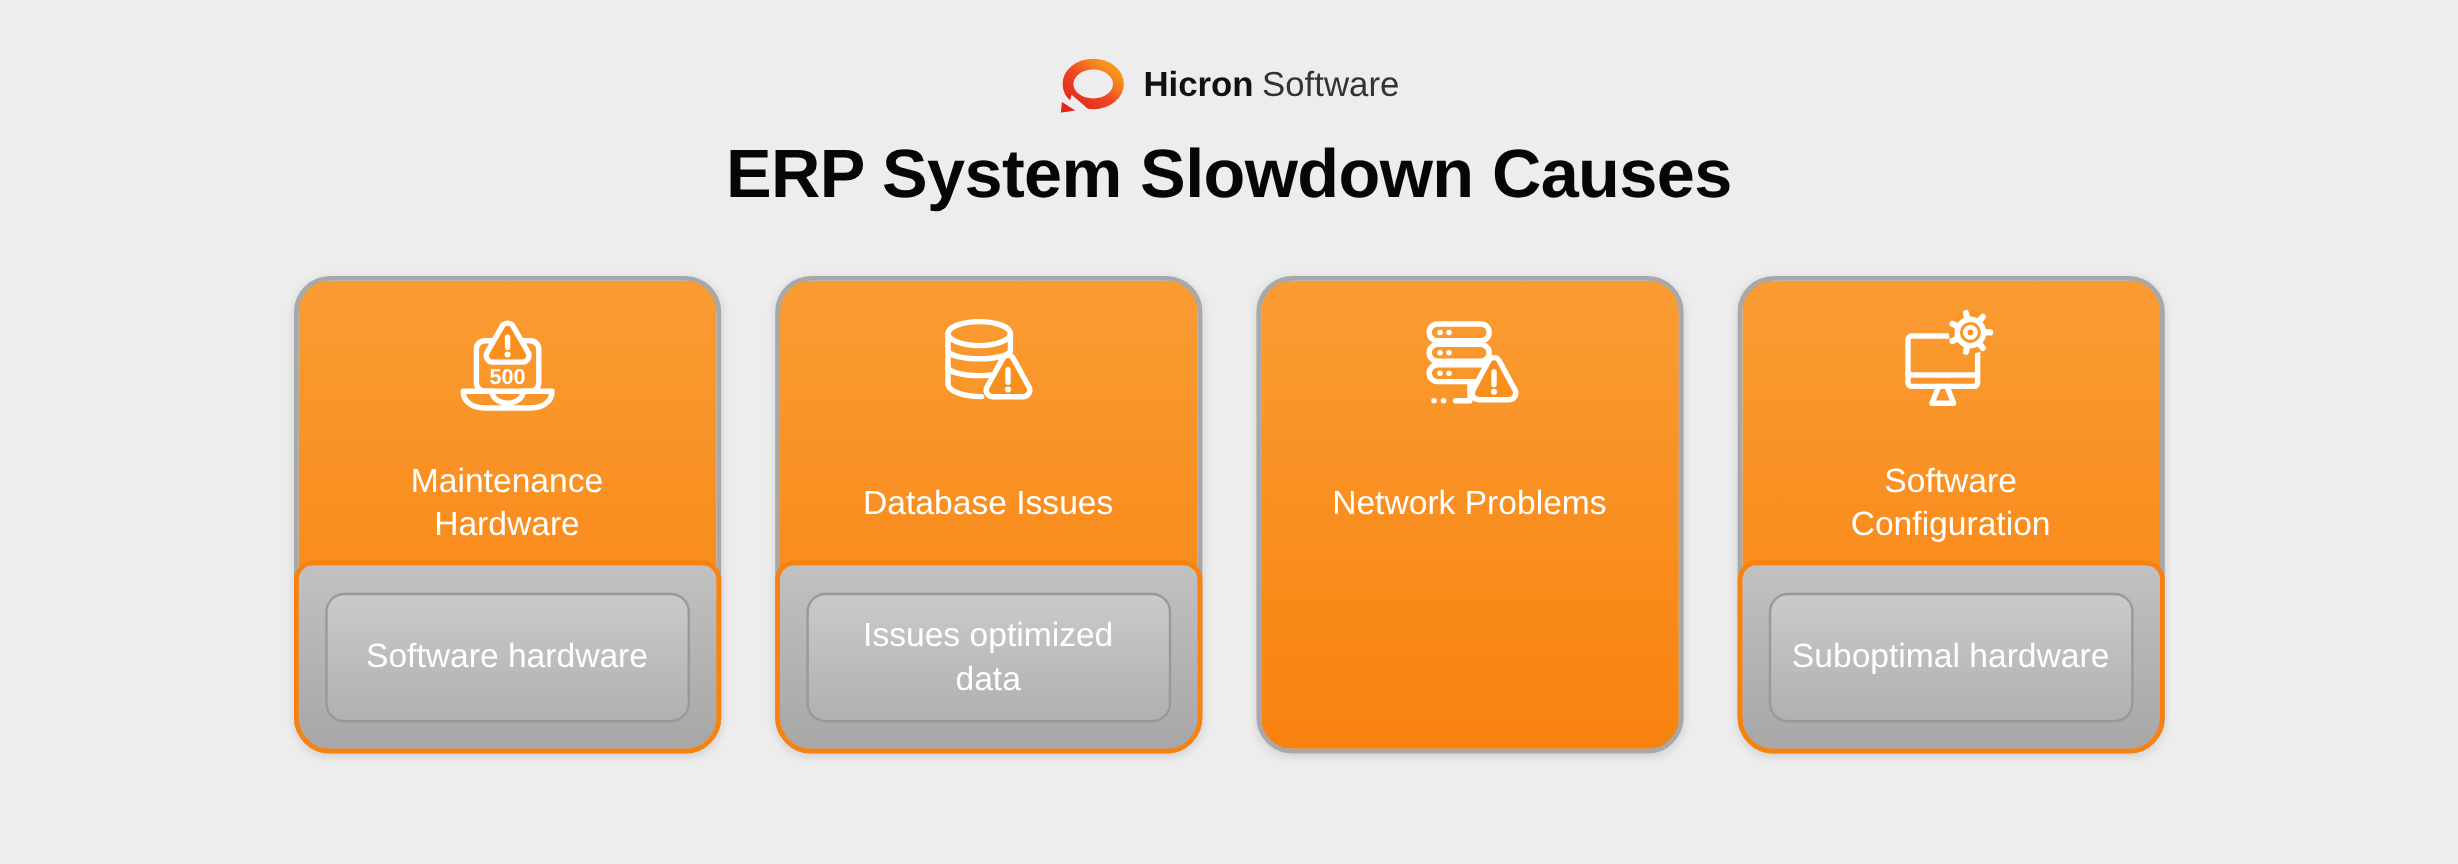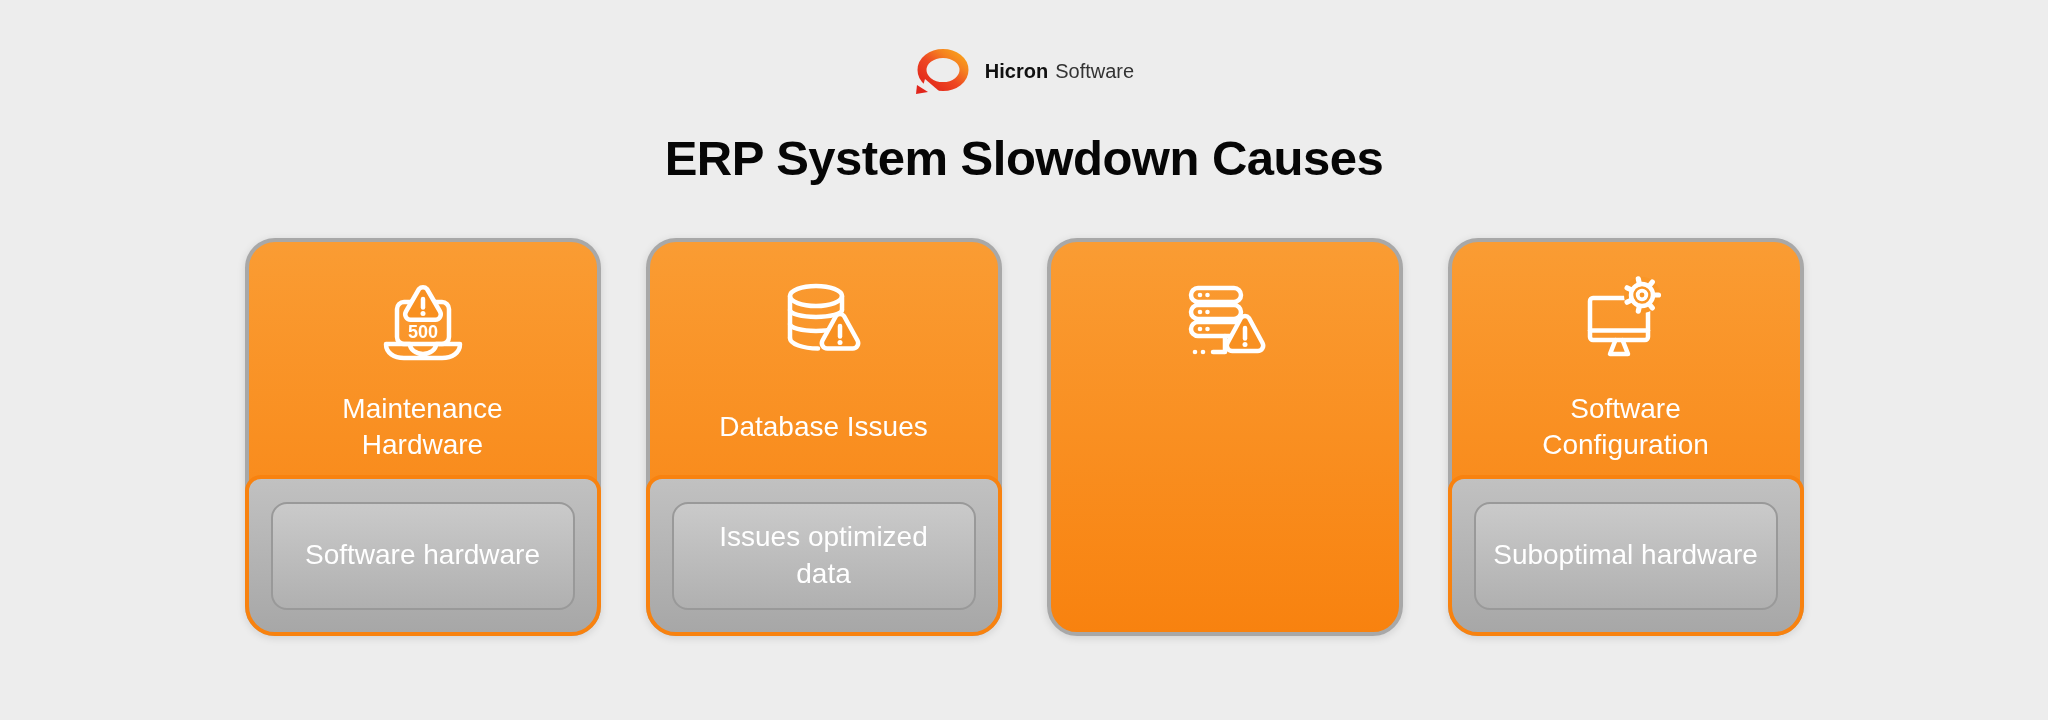--- a/index.html
+++ b/index.html
@@ -4,26 +4,26 @@
 <style>
   * { margin:0; padding:0; box-sizing:border-box; }
   html,body { width:2048px; height:720px; }
   body {
     background:#EDEDED;
     font-family:"Liberation Sans","DejaVu Sans",sans-serif;
     overflow:hidden;
   }
   .header { display:flex; flex-direction:column; align-items:center; padding-top:48px; }
   .brand { display:flex; align-items:center; gap:15px; }
-  .brand-text { font-size:20px; color:#161616; display:flex; align-items:baseline; }
+  .brand-text { font-size:29px; color:#161616; display:flex; align-items:baseline; }
   .brand-bold { font-weight:700; color:#111; }
   .brand-light { font-weight:400; color:#333; margin-left:7px; }
   .page-title {
-    margin-top:36px;
-    font-size:49px;
+    margin-top:18px;
+    font-size:57px;
     font-weight:700;
     color:#060606;
     letter-spacing:-0.5px;
     text-align:center;
   }
   .cards {
     display:flex;
     justify-content:center;
     gap:45px;
     margin-top:52px;
@@ -40,21 +40,21 @@
   .card-top {
     height:240px;
     display:flex;
     flex-direction:column;
     align-items:center;
   }
   .icon-wrap {
     margin-top:22px;
     height:120px;
     display:flex;
-    align-items:center;
+    align-items:flex-start;
     justify-content:center;
   }
   .card-title {
     margin-top:4px;
     height:78px;
     display:flex;
     align-items:center;
     justify-content:center;
     color:#FFFFFF;
     font-size:28px;
@@ -184,20 +184,21 @@
             <circle cx="25" cy="38" r="2.3"></circle>
               <circle cx="32.5" cy="38" r="2.3"></circle>
             <circle cx="25" cy="55" r="2.3"></circle>
               <circle cx="32.5" cy="55" r="2.3"></circle>
             <circle cx="28" cy="78" r="2.3"></circle>
               <circle cx="20" cy="78" r="2.3"></circle>
             <circle cx="70" cy="70.5" r="2.5"></circle>
           </g>
         </svg>
       </div>
+      <div class="card-title">Network Problems</div>
     </div>
   </div>
 
   <div class="card">
     <div class="card-top">
       <div class="icon-wrap">
         <svg class="icon-svg" width="114" height="100" viewBox="0 0 100 100">
           <g fill="none" stroke="#FFFFFF" stroke-width="4.5" stroke-linecap="round" stroke-linejoin="round">
             <rect x="14" y="24" width="58" height="42" rx="3"></rect>
             <path d="M14,56.5 H72"></path>

